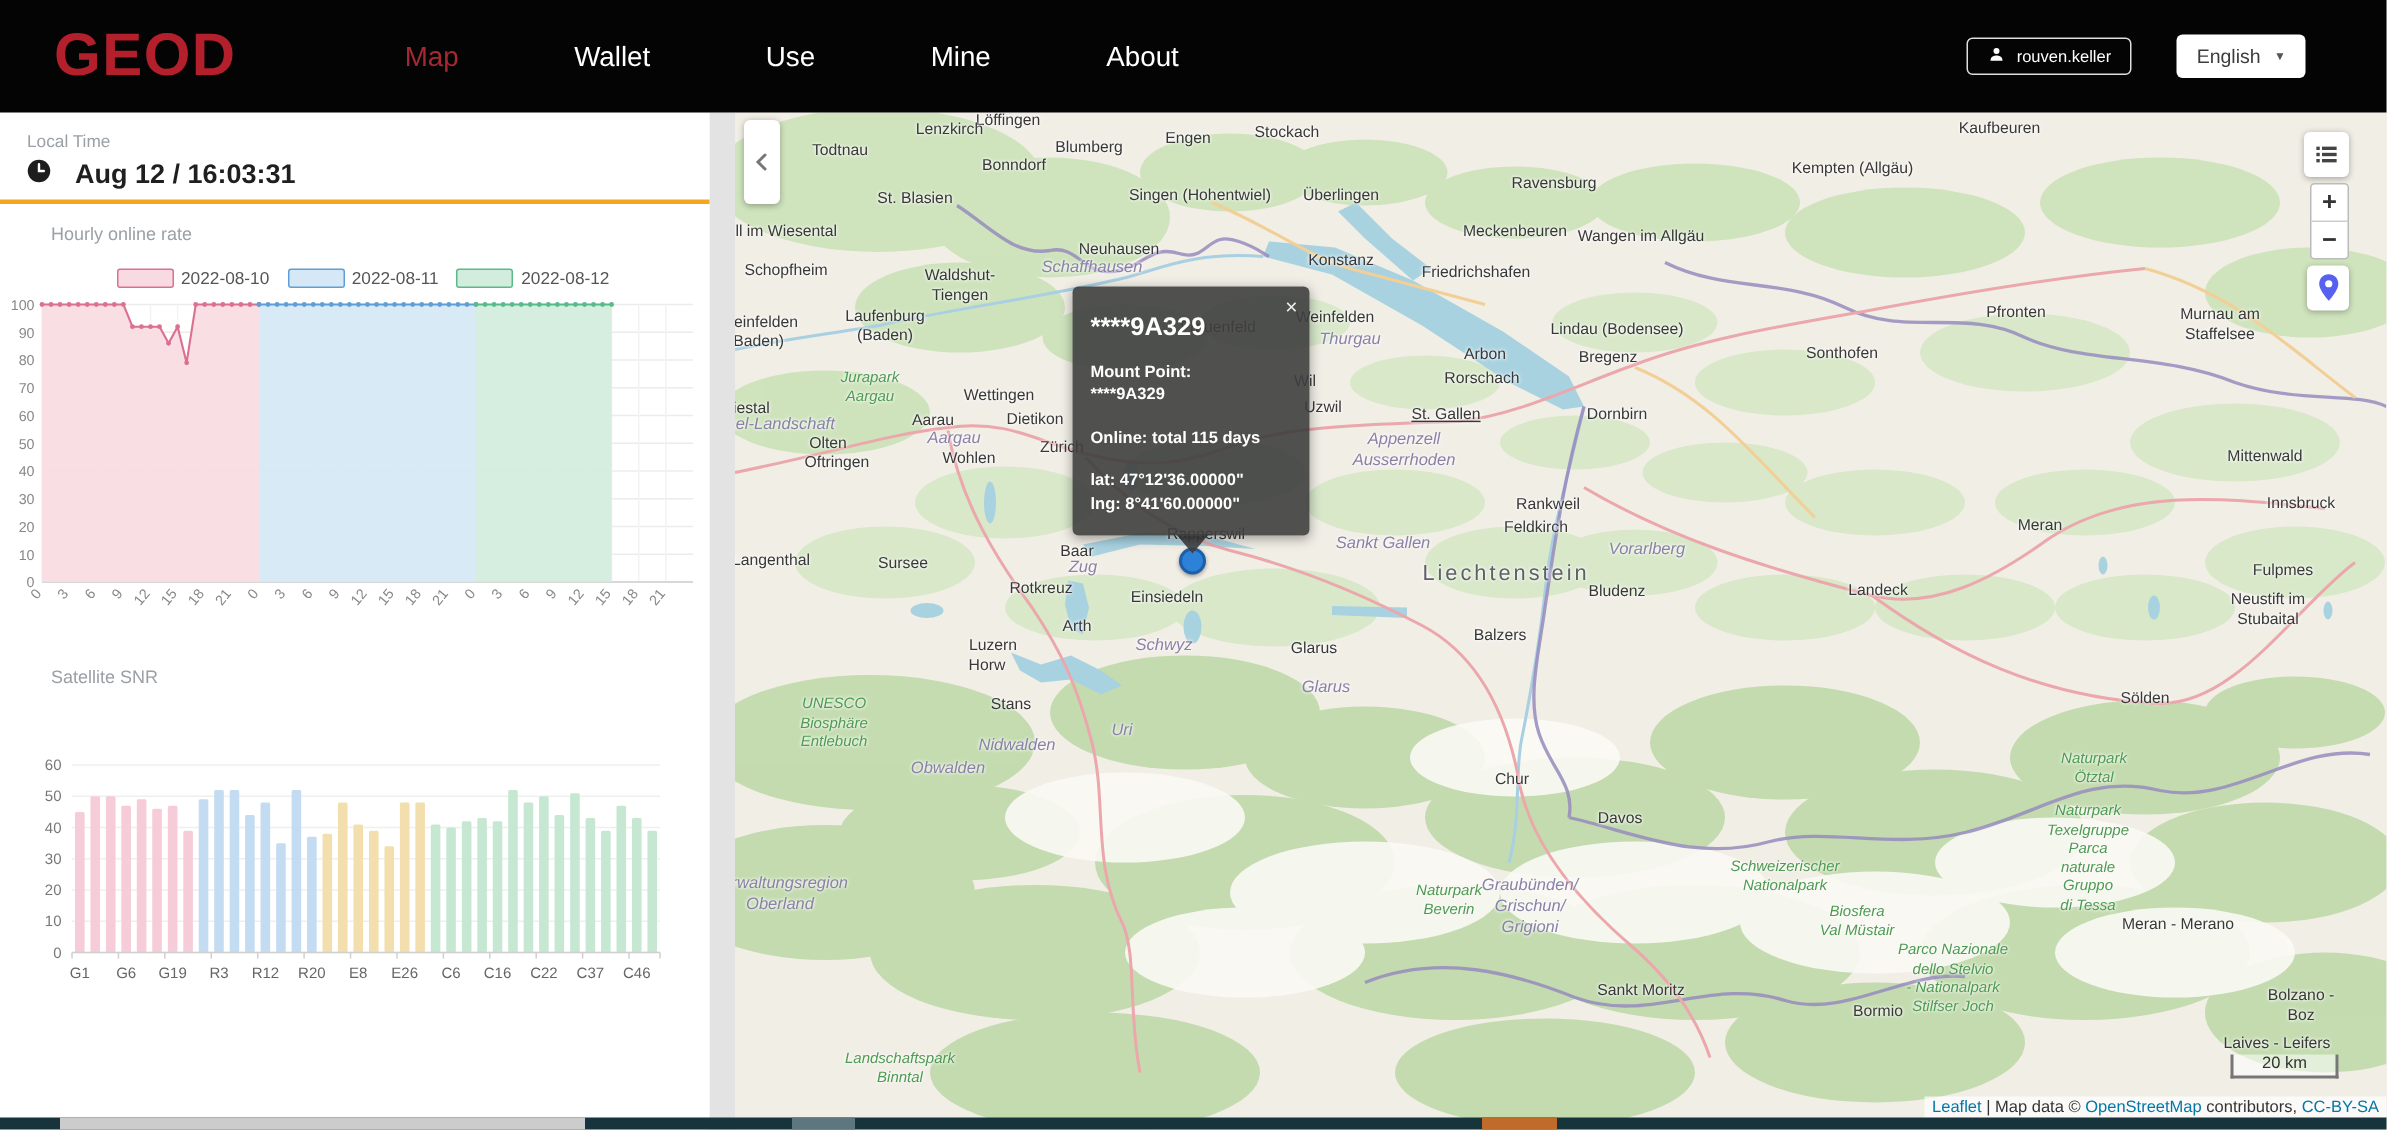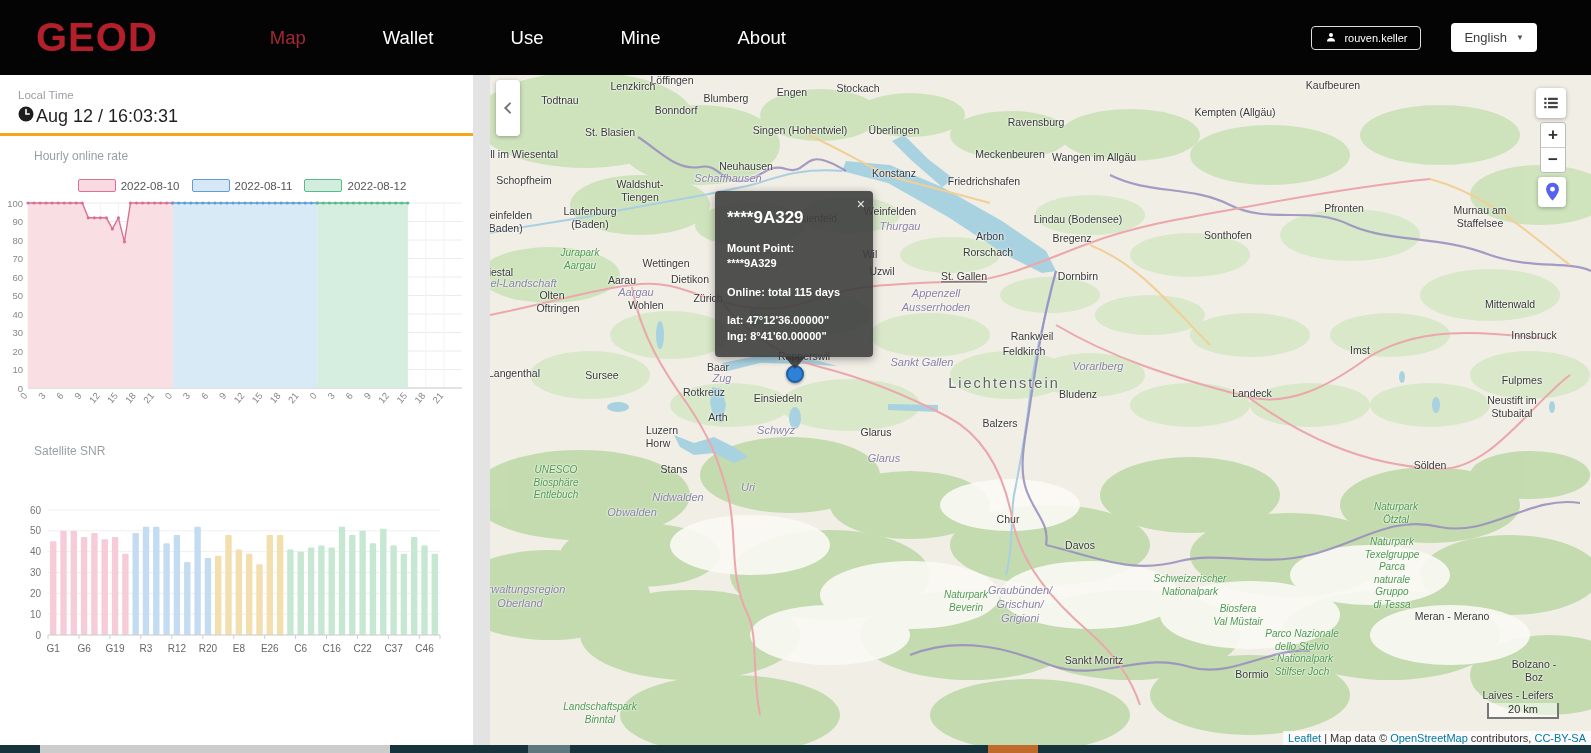--- a/index.html
+++ b/index.html
@@ -18,22 +18,22 @@
             color:#fff;font-size:11px;padding:4px 13px;background:transparent;cursor:pointer;}
   .lang-btn{background:#fff;color:#3c3c3c;font-size:13px;padding:7px 13px;border-radius:4px;
             display:flex;align-items:center;gap:9px;cursor:pointer;}
   .caret{font-size:8px;color:#555;}
 
   
   .sidebar{position:absolute;left:0;top:75px;width:473px;height:678px;background:#fff;z-index:5;}
   .gutter{position:absolute;left:473px;top:75px;width:17px;height:678px;background:#e3e3e3;z-index:4;}
   .lt-card{position:absolute;left:0;top:0;width:473px;height:58px;border-bottom:3px solid #f5a61d;}
   .lt-label{position:absolute;left:18px;top:14px;color:#9aa0a6;font-size:11.5px;}
-  .lt-value{position:absolute;left:18px;top:31px;display:flex;align-items:center;gap:2px;
-            font-size:18px;color:#1f1f1f;}
+  .lt-value{position:absolute;left:18px;top:31px;display:flex;align-items:center;gap:16px;
+            font-size:18px;color:#1f1f1f;font-weight:bold;}
   .section-title{position:absolute;color:#9aa0a6;font-size:12px;left:34px;}
   #hourly-title{top:74px;}
   #snr-title{top:369px;}
   .legend{position:absolute;left:0;top:104px;width:484px;display:flex;justify-content:center;
           gap:12px;font-size:11.5px;color:#555;align-items:center;}
   .legend-item{display:flex;align-items:center;gap:5px;cursor:pointer;}
   .legend-swatch{width:36px;height:11px;border-radius:2px;border:1.5px solid transparent;}
   #hourly-svg{position:absolute;left:0;top:116px;}
   #snr-svg{position:absolute;left:0;top:425px;}
 
@@ -540,38 +540,38 @@
       <div class="ml t" style="left: 176px; top: 189px;">Wettingen</div>
       <div class="ml t" style="left: 200px; top: 205px;">Dietikon</div>
       <div class="ml t" style="left: 132px; top: 206px;">Aarau</div>
       <div class="ml t" style="left: 156px; top: 231px;">Wohlen</div>
       <div class="ml t" style="left: 62px; top: 221px;">Olten</div>
       <div class="ml t" style="left: 68px; top: 234px;">Oftringen</div>
       <div class="ml t" style="left: 24px; top: 299px;">Langenthal</div>
       <div class="ml t" style="left: 112px; top: 301px;">Sursee</div>
       <div class="ml t" style="left: 218px; top: 224px;">Zürich</div>
       <div class="ml t" style="left: 228px; top: 293px;">Baar</div>
-      <div class="ml t" style="left: 214px; top: 318px;">Rotkreuz</div>
+      <div class="ml t" style="left: 204px; top: 318px;">Rotkreuz</div>
       <div class="ml t" style="left: 288px; top: 324px;">Einsiedeln</div>
       <div class="ml t" style="left: 314px; top: 282px;">Rapperswil</div>
       <div class="ml t" style="left: 228px; top: 343px;">Arth</div>
       <div class="ml t" style="left: 172px; top: 356px;">Luzern</div>
       <div class="ml t" style="left: 168px; top: 369px;">Horw</div>
       <div class="ml t" style="left: 184px; top: 395px;">Stans</div>
       <div class="ml t" style="left: 386px; top: 358px;">Glarus</div>
       <div class="ml t" style="left: 518px; top: 445px;">Chur</div>
       <div class="ml t" style="left: 590px; top: 471px;">Davos</div>
       <div class="ml t" style="left: 604px; top: 586px;">Sankt Moritz</div>
       <div class="ml t" style="left: 762px; top: 600px;">Bormio</div>
       <div class="ml t" style="left: 542px; top: 262px;">Rankweil</div>
       <div class="ml t" style="left: 534px; top: 277px;">Feldkirch</div>
       <div class="ml t" style="left: 588px; top: 320px;">Bludenz</div>
       <div class="ml t" style="left: 510px; top: 349px;">Balzers</div>
       <div class="ml t" style="left: 762px; top: 319px;">Landeck</div>
-      <div class="ml t" style="left: 870px; top: 276px;">Imst</div>
+      <div class="ml t" style="left: 870px; top: 276px;">Meran</div>
       <div class="ml t" style="left: 940px; top: 391px;">Sölden</div>
       <div class="ml t" style="left: 1044px; top: 261px;">Innsbruck</div>
       <div class="ml t" style="left: 1032px; top: 306px;">Fulpmes</div>
       <div class="ml t" style="left: 1022px; top: 332px;">Neustift im
 Stubaital</div>
       <div class="ml t" style="left: 962px; top: 542px;">Meran - Merano</div>
       <div class="ml t" style="left: 1044px; top: 596px;">Bolzano - Boz</div>
       <div class="ml t" style="left: 1028px; top: 621px;">Laives - Leifers</div>
       <div class="ml r" style="left: 238px; top: 104px;">Schaffhausen</div>
       <div class="ml r" style="left: 410px; top: 152px;">Thurgau</div>

